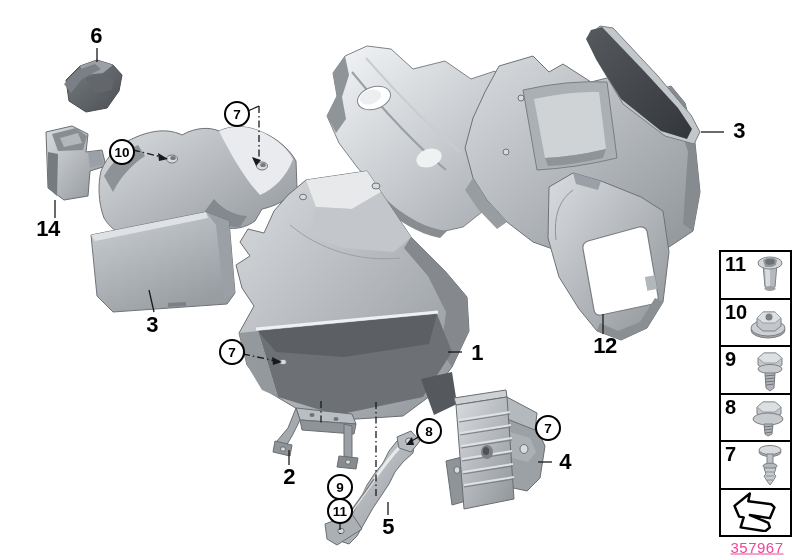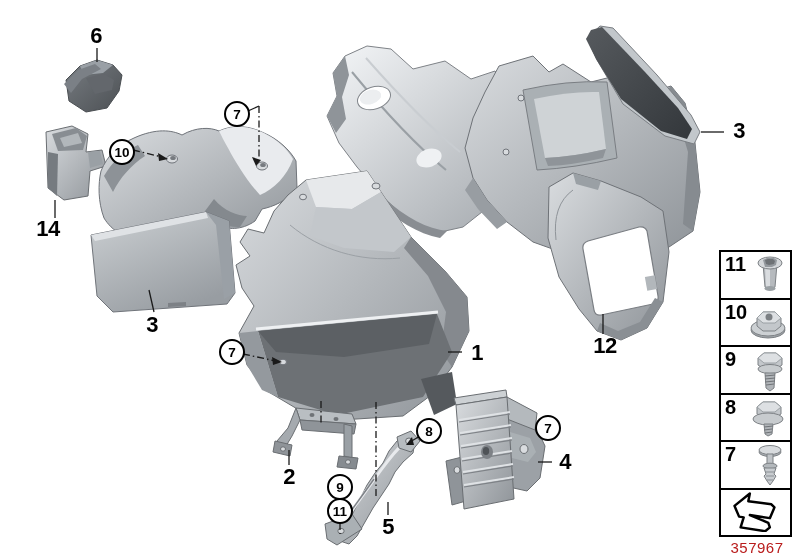--- a/index.html
+++ b/index.html
@@ -11,21 +11,21 @@
   .circ{position:absolute;width:22px;height:22px;margin:-13px 0 0 -13px;border:2px solid #000;
         border-radius:50%;background:#fff;display:flex;align-items:center;justify-content:center;
         font-weight:bold;font-size:13.5px;color:#000;z-index:3;}
   .legend{position:absolute;left:719px;top:250px;width:69px;border:2px solid #000;background:#fff;z-index:3;}
   .cell{position:relative;height:45.5px;border-bottom:2px solid #000;}
   .cell:last-child{border-bottom:none;}
   .cell .num{position:absolute;left:4px;top:1px;font-weight:bold;font-size:20px;color:#000;}
   .cell svg{position:absolute;right:1px;top:50%;transform:translateY(-50%);}
   .cell.arrowcell svg{right:auto;left:50%;transform:translate(-50%,-50%);}
   .drawing-number{position:absolute;left:757px;top:547px;transform:translate(-50%,-50%);
-                  font-size:15px;color:#b91c1c;letter-spacing:0.5px;}
+                  font-size:15px;color:#ec4899;letter-spacing:0.5px;text-decoration:underline;}
 </style>
 </head>
 <body>
 
 <div class="stage">
 
   <svg class="drawing" width="800" height="560" viewBox="0 0 800 560">
     <defs>
       <linearGradient id="gLightPart" x1="0" y1="0" x2="1" y2="1">
         <stop offset="0" stop-color="#f4f6f8"></stop>

